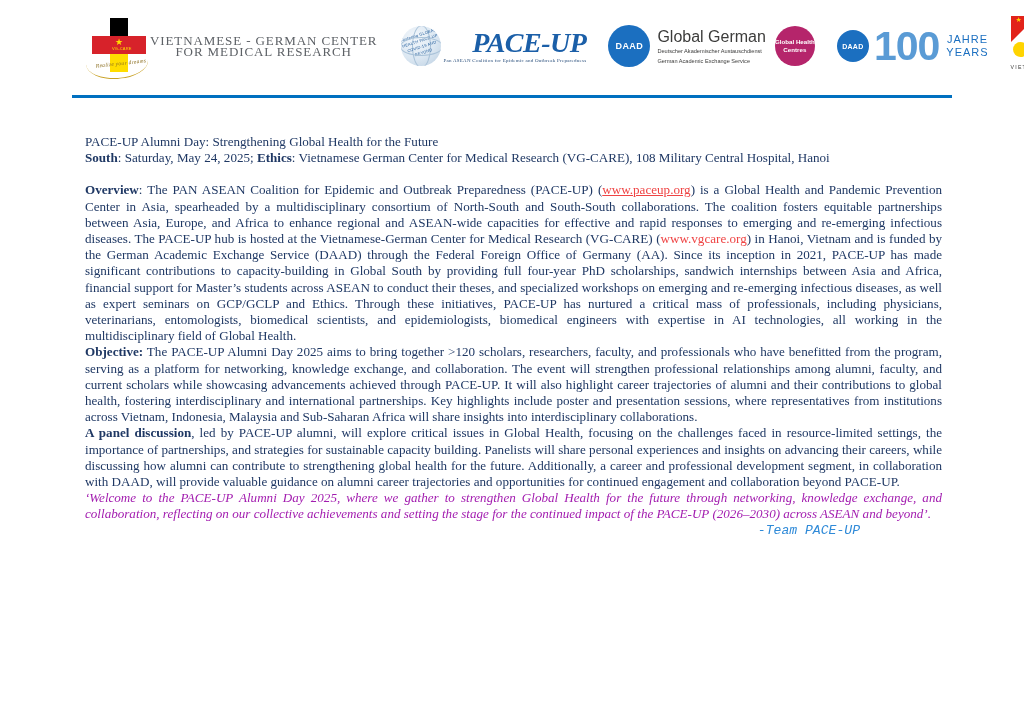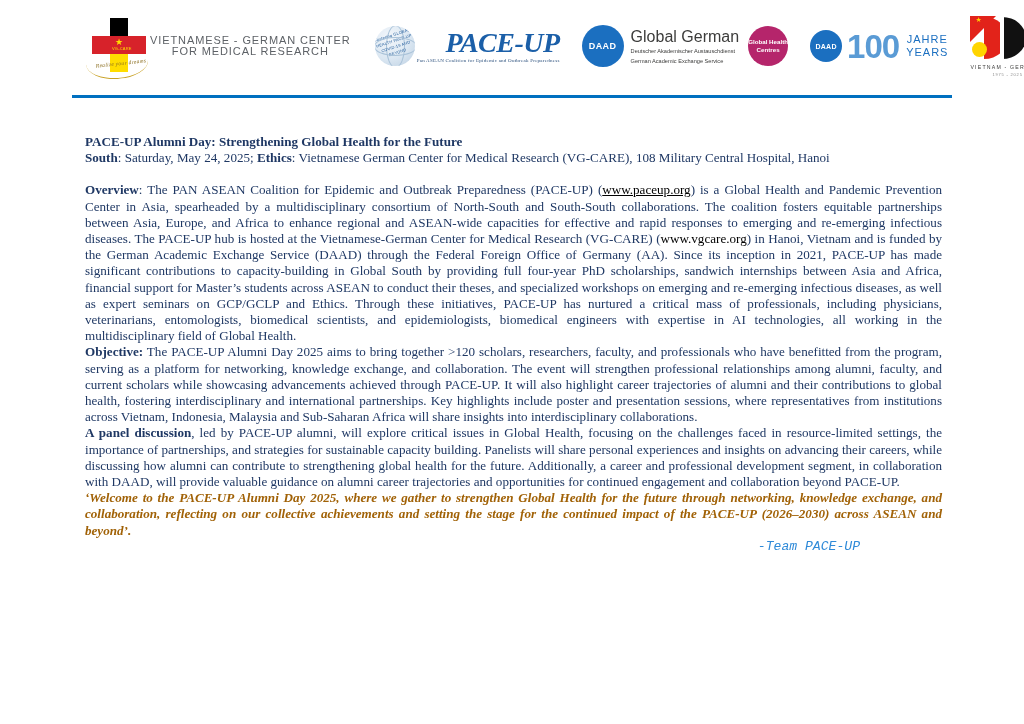--- a/index.html
+++ b/index.html
@@ -88,23 +88,23 @@
     transform: rotate(-4deg);
   }
   .vg-tagline {
     position: absolute; left: 2px; top: 44px;
     font-size: 5.5px; color: #8a6d1f; letter-spacing: .3px;
     font-style: italic; width: 62px; text-align: center;
     font-family: "Liberation Serif", serif;
     transform: rotate(-6deg);
   }
   .vgcare-text {
-    font-family: Liberation Sans, sans-serif;
+    font-family: Liberation Serif, serif;
     color: #5d6166;
-    font-size: 11px;
+    font-size: 13px;
     letter-spacing: .9px;
     line-height: 11px;
     text-align: center;
     white-space: nowrap;
   }
   .vgcare-text .l1 { display:block; }
   .vgcare-text .l2 { display:block; }
 
   
   .paceup { margin-right: 22px; position: relative; }
@@ -171,21 +171,21 @@
   .daad100-circle {
     width: 32px; height: 32px; border-radius: 50%;
     background: #1b6fc0; color: #fff;
     font-family: "Liberation Sans", sans-serif;
     font-size: 7px; font-weight: bold; letter-spacing: .3px;
     display: flex; align-items: center; justify-content: center;
     flex: none; margin-right: 5px;
   }
   .hundred {
     font-family: "Liberation Sans", sans-serif;
-    font-size: 33px; font-weight: bold; color: #5a9bd5;
+    font-size: 41px; font-weight: bold; color: #5a9bd5;
     line-height: 33px; letter-spacing: -1px;
     margin-right: 7px;
   }
   .jahre {
     font-family: "Liberation Sans", sans-serif;
     font-size: 11px; color: #1b6fc0; line-height: 13px;
     letter-spacing: 1px;
     text-align: center;
   }
 
@@ -247,34 +247,33 @@
     left: 85px;
     top: 134px;
     width: 857px;
     font-size: 13.1px;
     line-height: 16.2px;
     color: #1f3864;
     text-align: justify;
   }
   .content p { margin: 0; }
   .title-block { margin-bottom: 16px; }
-  .title-line { font-weight: bold; }
+  .title-line { font-weight: normal; }
   .para { margin-bottom: 16px; text-align: justify; }
   b, .b { font-weight: bold; }
   a.link {
-    color: #000000;
+    color: #ef4444;
     text-decoration: underline;
   }
   a.link.plain { text-decoration: none; }
   .quote {
-    color: #a16207;
+    color: #a21caf;
     font-style: italic;
     text-align: justify;
     margin-bottom: 12px;
-    font-weight: bold;
   }
   .signature {
     color: #2f8ad8;
     font-style: italic;
     text-align: right;
     padding-right: 82px;
     font-family: Liberation Mono, monospace;
   }
 </style>
 </head>

